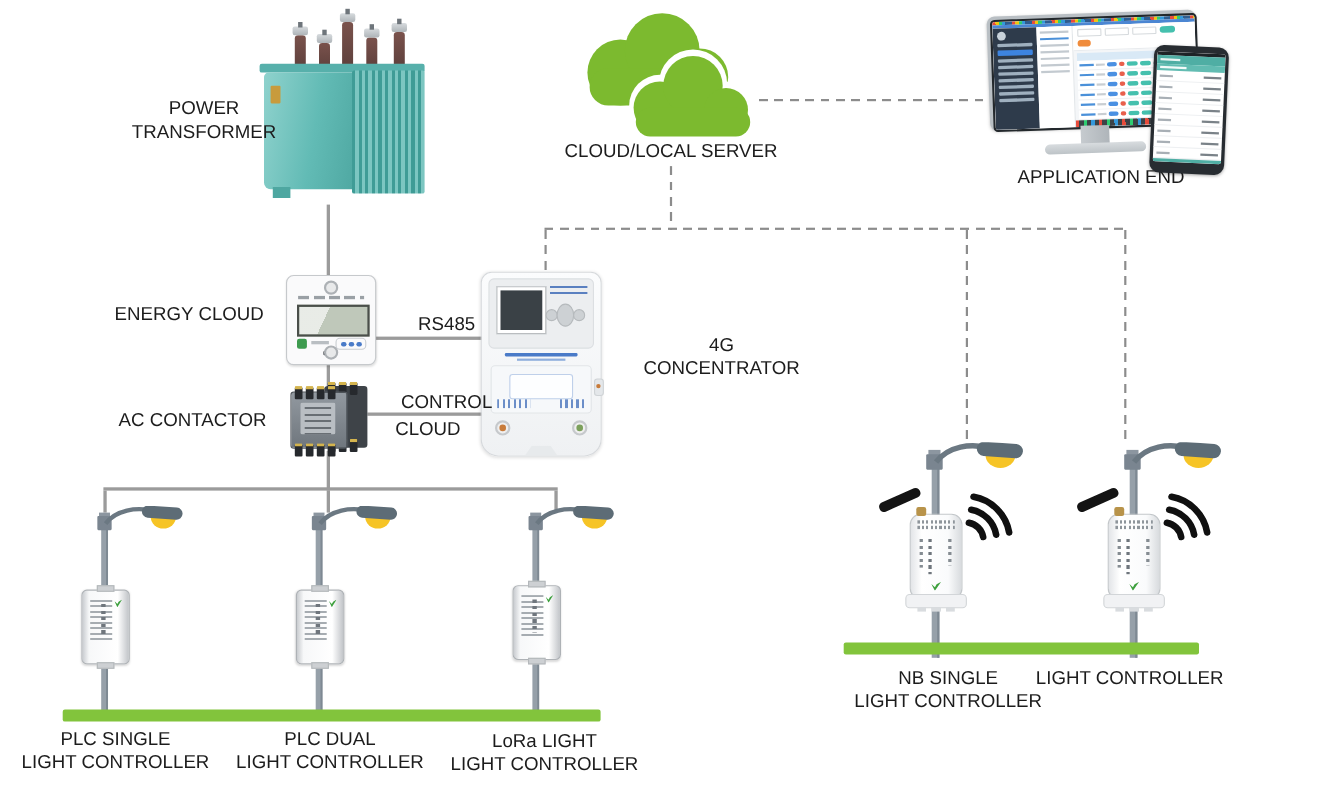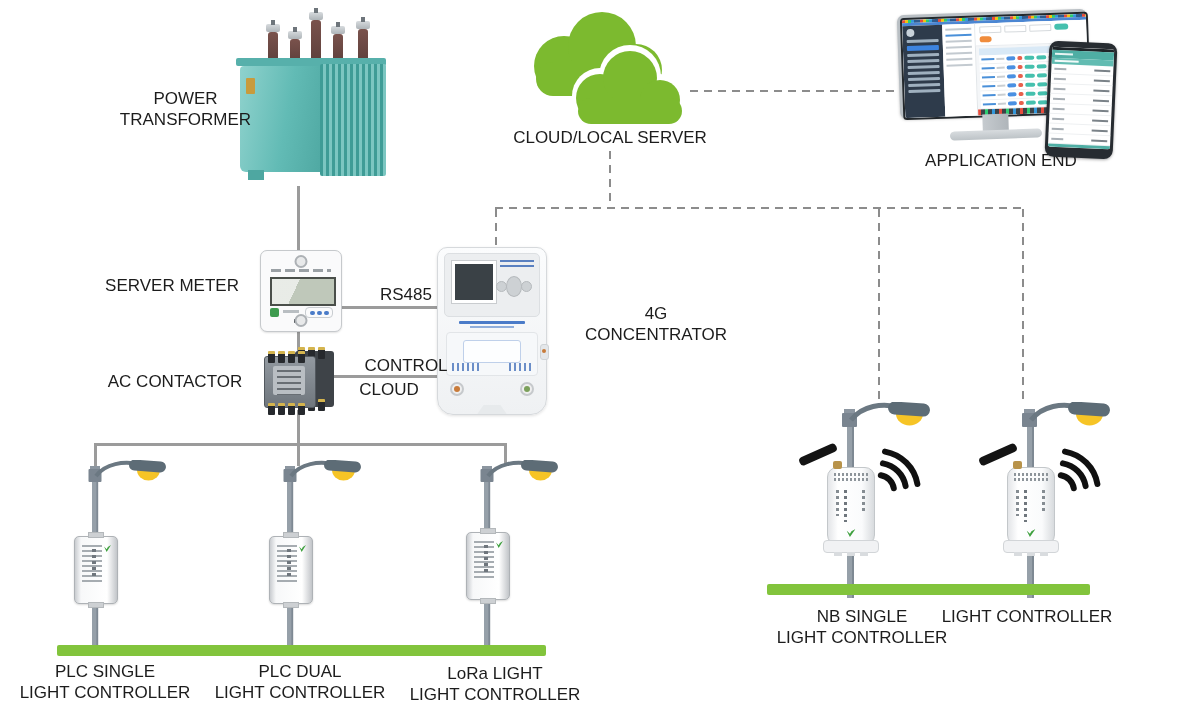--- a/index.html
+++ b/index.html
@@ -524,21 +524,21 @@
     <span class="ll">POWER</span>
     <span class="ll">TRANSFORMER</span>
   </div>
   <div class="label" style="left:500px;top:127px;width:220px">
     <span class="ll">CLOUD/LOCAL SERVER</span>
   </div>
   <div class="label" style="left:904px;top:150px;width:194px">
     <span class="ll">APPLICATION END</span>
   </div>
   <div class="label" style="left:78px;top:275px;width:188px">
-    <span class="ll">SERVER METER</span>
+    <span class="ll">ENERGY CLOUD</span>
   </div>
   <div class="label" style="left:356px;top:284px;width:100px">
     <span class="ll">RS485</span>
   </div>
   <div class="label" style="left:580px;top:303px;width:152px">
     <span class="ll">4G</span>
     <span class="ll">CONCENTRATOR</span>
   </div>
   <div class="label" style="left:85px;top:371px;width:180px">
     <span class="ll">AC CONTACTOR</span>

